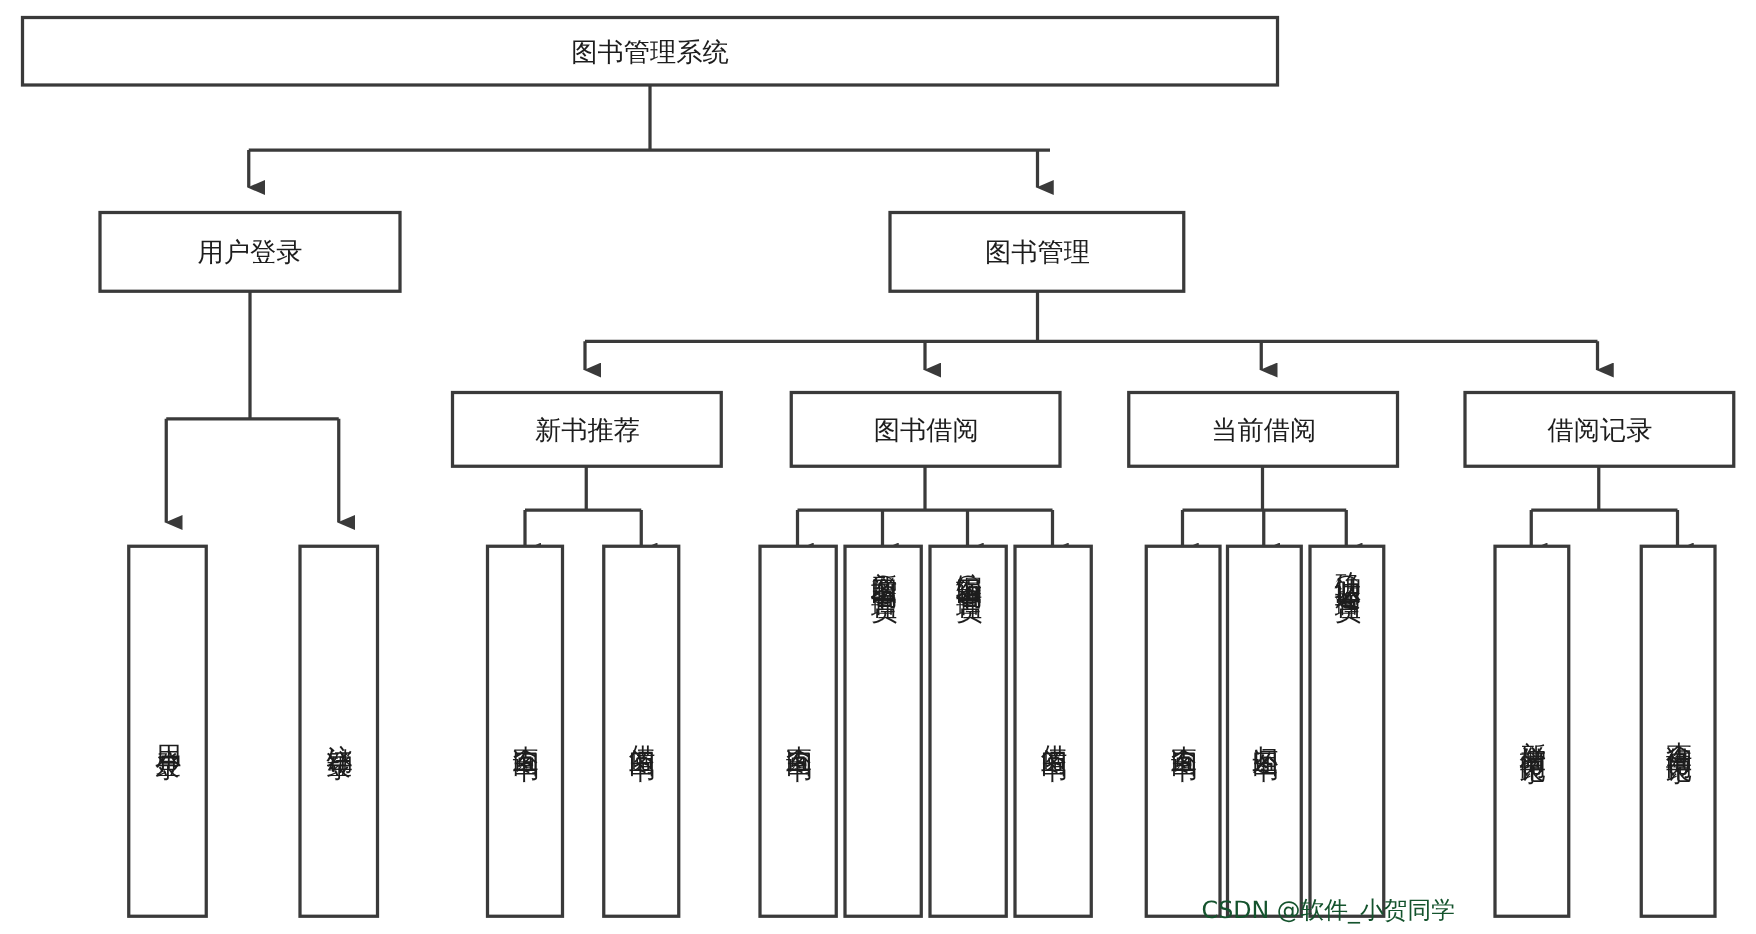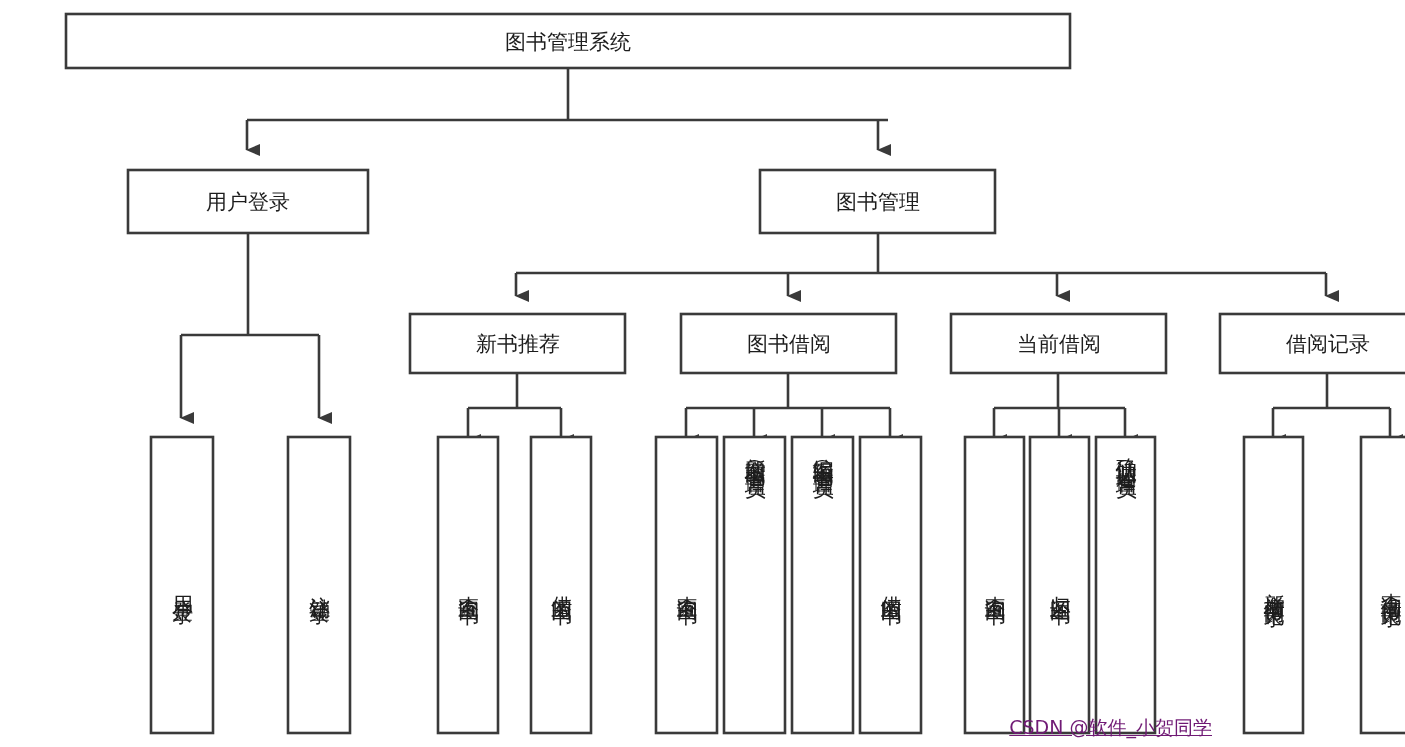--- a/index.html
+++ b/index.html
@@ -34,27 +34,26 @@
     color:#1d1d1d;
     white-space:nowrap;
     text-align:center;
   }
   .leaf-label.top-aligned{align-self:flex-start;}
   #watermark{
     position:absolute;
     right:8px;bottom:6px;
     font-family:"DejaVu Sans","Liberation Sans",sans-serif;
     font-size:19px;
-    color:#701a75;
+    color:#14532d;
     white-space:nowrap;
     pointer-events:none;
     user-select:none;
-    text-decoration:underline;
-  }
-  #stage{position:relative;width:1172px;height:747px;padding-left:48px;}
+  }
+  #stage{position:relative;width:1172px;height:747px;}
 </style>
 </head>
 <body>
 
 <div id="stage">
   <svg id="diagram" viewBox="0 0 1405 747">
     <defs>
       <marker id="arrow" viewBox="0 0 12 14" refX="6" refY="13" markerWidth="12" markerHeight="14" orient="auto-start-reverse" markerUnits="userSpaceOnUse">
         <path d="M 0 0 L 12 0 L 6 14 Z" class="arrow-head"></path>
       </marker>

